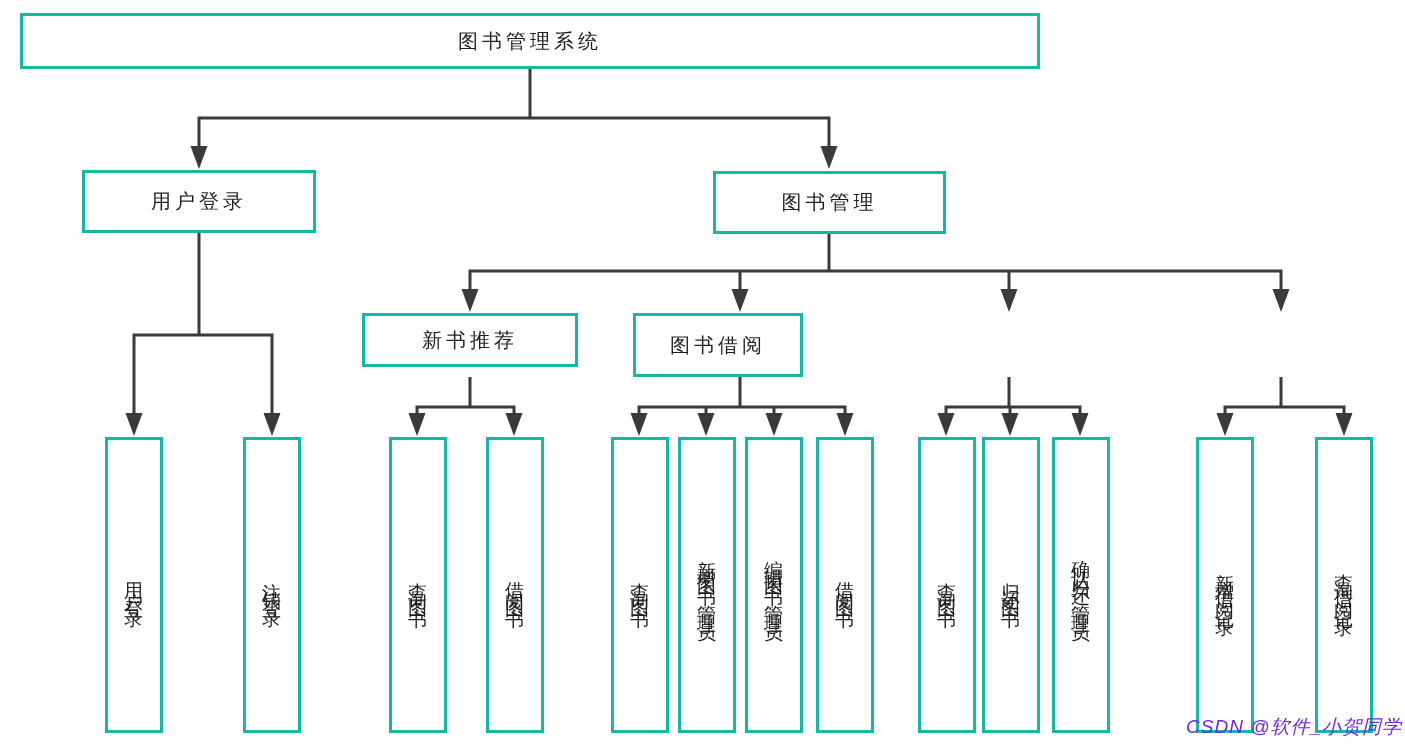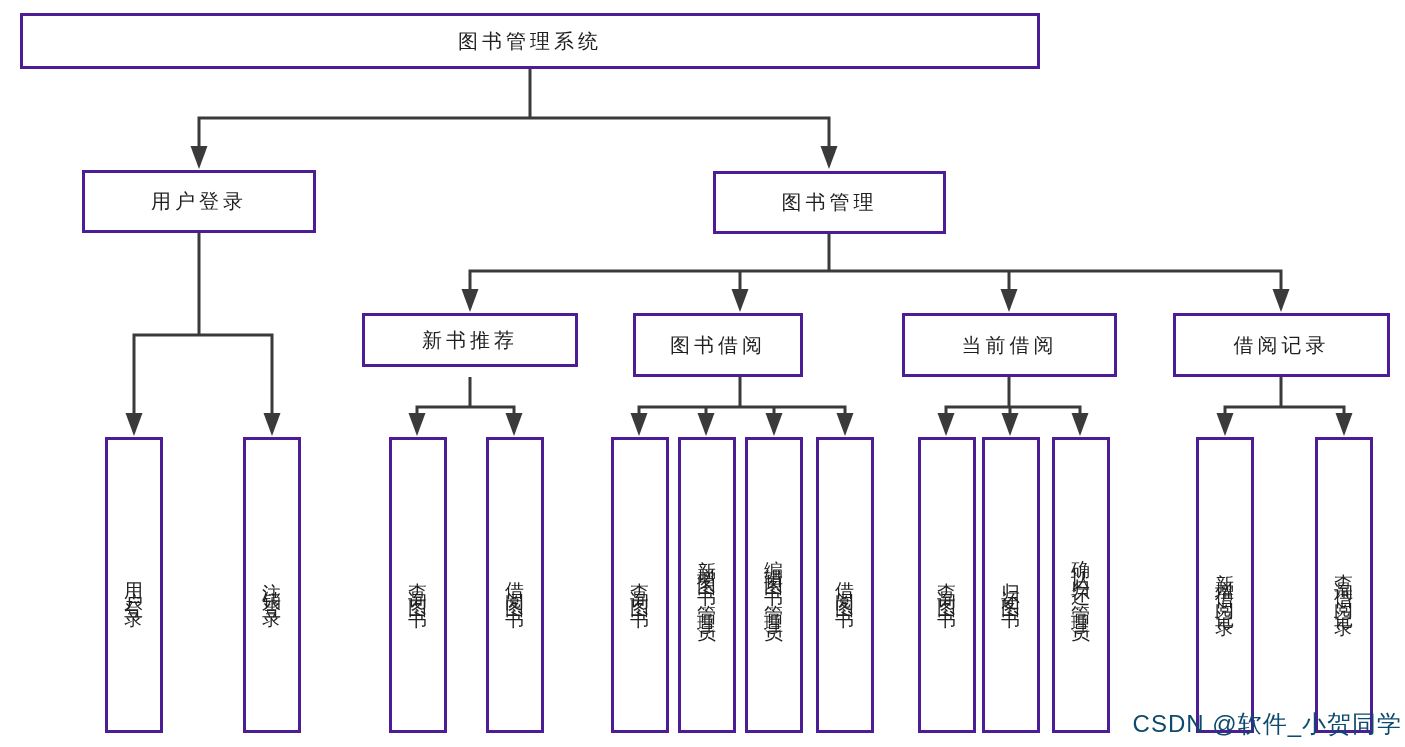--- a/index.html
+++ b/index.html
@@ -10,21 +10,21 @@
     height: 747px;
     background: #ffffff;
     font-family: "Liberation Sans", sans-serif;
     color: #1f1f1f;
     overflow: hidden;
   }
   .connectors { position: absolute; left: 0; top: 0; z-index: 0; }
   .box {
     position: absolute;
     background: #ffffff;
-    border: 3px solid #4c1d95;
+    border: 3px solid #14b8a6;
     display: flex;
     align-items: center;
     justify-content: center;
     z-index: 1;
   }
   .h-label {
     font-size: 20px;
     letter-spacing: 4px;
     white-space: nowrap;
   }
@@ -34,25 +34,26 @@
     text-orientation: mixed;
     font-size: 19px;
     letter-spacing: 9px;
     line-height: 1;
     white-space: nowrap;
   }
   .watermark {
     position: absolute;
     right: 3px;
     bottom: 7px;
-    font-size: 24px;
-    color: #0c4a6e;
+    font-size: 19px;
+    color: #6d28d9;
     z-index: 2;
     letter-spacing: 1px;
     white-space: nowrap;
+    font-style: italic;
   }
 </style>
 </head>
 <body>
 
 <div class="stage">
 
   <svg class="connectors" width="1405" height="747" viewBox="0 0 1405 747">
     <g stroke="#3a3a3a" stroke-width="3" fill="none">
       <path d="M530 69 V118 M197.5 118 H830.5 M199 118 V150 M829 118 V150"></path>
@@ -96,26 +97,20 @@
   <div class="box" style="left:713px;top:171px;width:233px;height:63px">
     <span class="h-label">图书管理</span>
   </div>
 
   <div class="box" style="left:362px;top:313px;width:216px;height:54px">
     <span class="h-label">新书推荐</span>
   </div>
   <div class="box" style="left:633px;top:313px;width:170px;height:64px">
     <span class="h-label">图书借阅</span>
   </div>
-  <div class="box" style="left:902px;top:313px;width:215px;height:64px">
-    <span class="h-label">当前借阅</span>
-  </div>
-  <div class="box" style="left:1173px;top:313px;width:217px;height:64px">
-    <span class="h-label">借阅记录</span>
-  </div>
 
   <div class="box leaf" style="left:105px">
     <span class="v-label">用户登录</span>
   </div>
   <div class="box leaf" style="left:243px">
     <span class="v-label">注销登录</span>
   </div>
   <div class="box leaf" style="left:389px">
     <span class="v-label">查询图书</span>
   </div>

